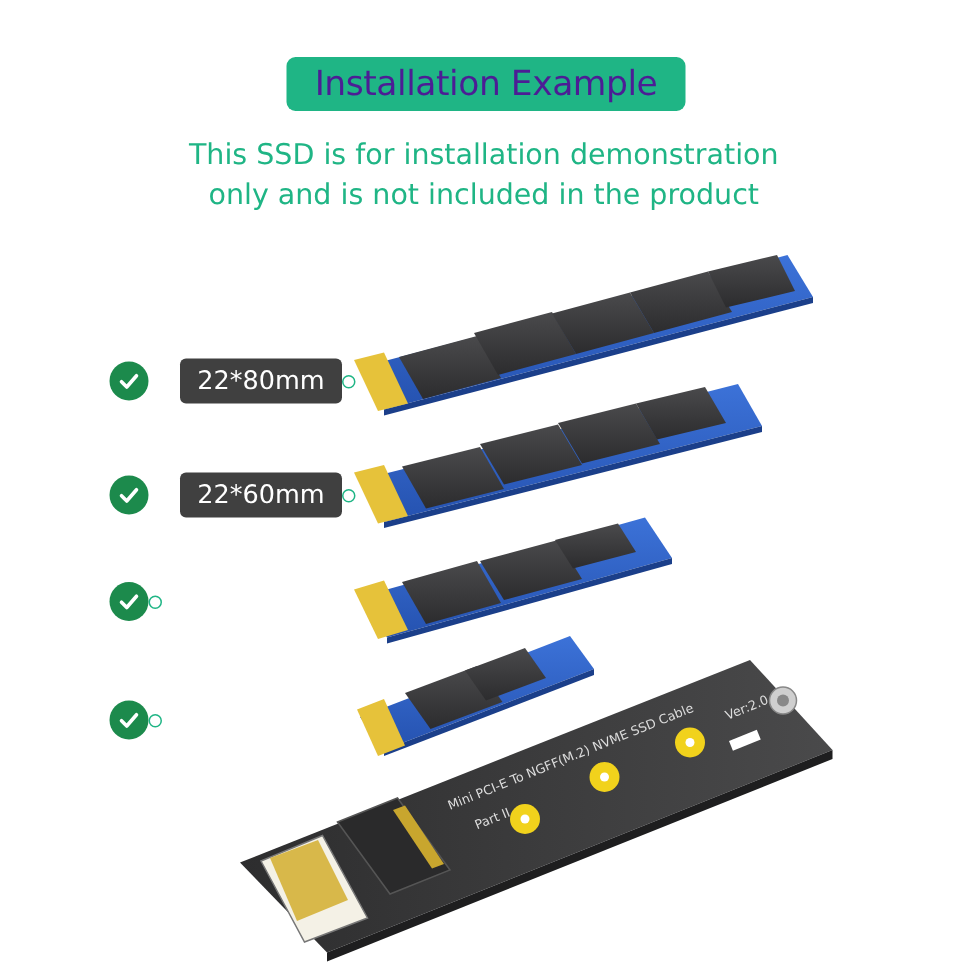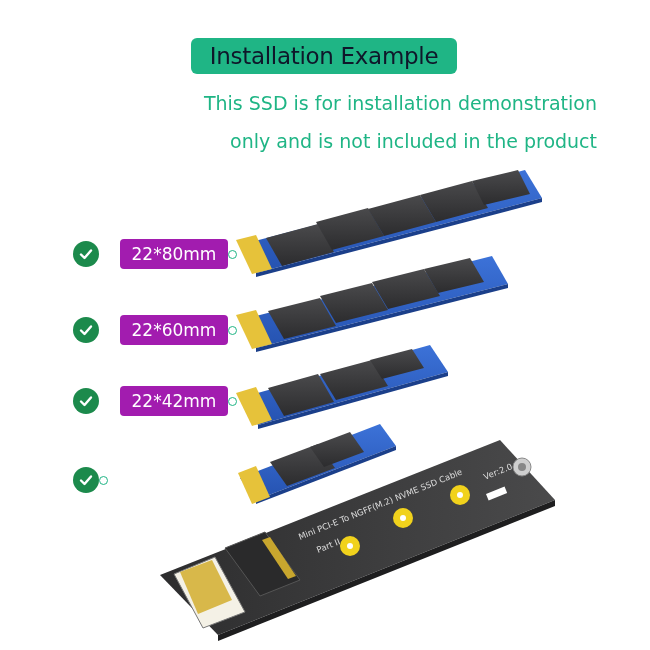--- a/index.html
+++ b/index.html
@@ -1,27 +1,27 @@
 <!DOCTYPE html>
 <html><head>
 <meta charset="utf-8">
 <style>
   html, body { margin:0; padding:0; background:#ffffff; }
   body { width:650px; height:650px; position:relative; overflow:hidden;
          font-family:"DejaVu Sans", "Liberation Sans", sans-serif; }
   .title-badge { position:absolute; left:191px; top:38px; width:266px; height:36px;
-    background:#1fb585; border-radius:6px; color:#0f172a; font-size:23px;
+    background:#1fb585; border-radius:6px; color:#4c1d95; font-size:23px;
     display:flex; align-items:center; justify-content:center; letter-spacing:-0.3px; }
-  .subtitle { position:absolute; left:0; width:597px; text-align:right; color:#1fb585;
-    font-size:19px; line-height:27px; }
-  .sub1 { top:90px; } .sub2 { top:128px; }
+  .subtitle { position:absolute; left:0; width:597px; text-align:center; color:#1fb585;
+    font-size:19px; line-height:27px;padding-left:24px; }
+  .sub1 { top:90px; } .sub2 { top:117px; }
   .size-row { position:absolute; left:73px; height:34px; display:flex; align-items:center; }
   .check { width:26px; height:26px; border-radius:50%; background:#1c8a4c;
     display:flex; align-items:center; justify-content:center; }
-  .size-badge { margin-left:21px; width:108px; height:30px; background:#a21caf; border-radius:4px;
+  .size-badge { margin-left:21px; width:108px; height:30px; background:#404040; border-radius:4px;
     color:#fff; font-size:17px; display:flex; align-items:center; justify-content:center; }
   .dot { width:7px; height:7px; border:1.5px solid #1fb585; background:#fff; border-radius:50%; margin-left:0px; }
   svg.scene { position:absolute; left:0; top:0; }
 </style>
 </head>
 <body>
 
 <div class="title-badge">
   <span>Installation Example</span>
 </div>
@@ -125,21 +125,20 @@
   </div>
   <div class="size-badge">22*60mm</div>
   <div class="dot"></div>
 </div>
 <div class="size-row" style="top:384px;">
   <div class="check">
     <svg width="16" height="16" viewBox="0 0 16 16">
         <path d="M3 8.5 L6.5 12 L13 4.5" stroke="#fff" stroke-width="2.4" fill="none" stroke-linecap="round" stroke-linejoin="round"></path>
       </svg>
   </div>
-  <div class="size-badge">22*42mm</div>
   <div class="dot"></div>
 </div>
 <div class="size-row" style="top:463px;">
   <div class="check">
     <svg width="16" height="16" viewBox="0 0 16 16">
         <path d="M3 8.5 L6.5 12 L13 4.5" stroke="#fff" stroke-width="2.4" fill="none" stroke-linecap="round" stroke-linejoin="round"></path>
       </svg>
   </div>
   <div class="dot"></div>
 </div>

